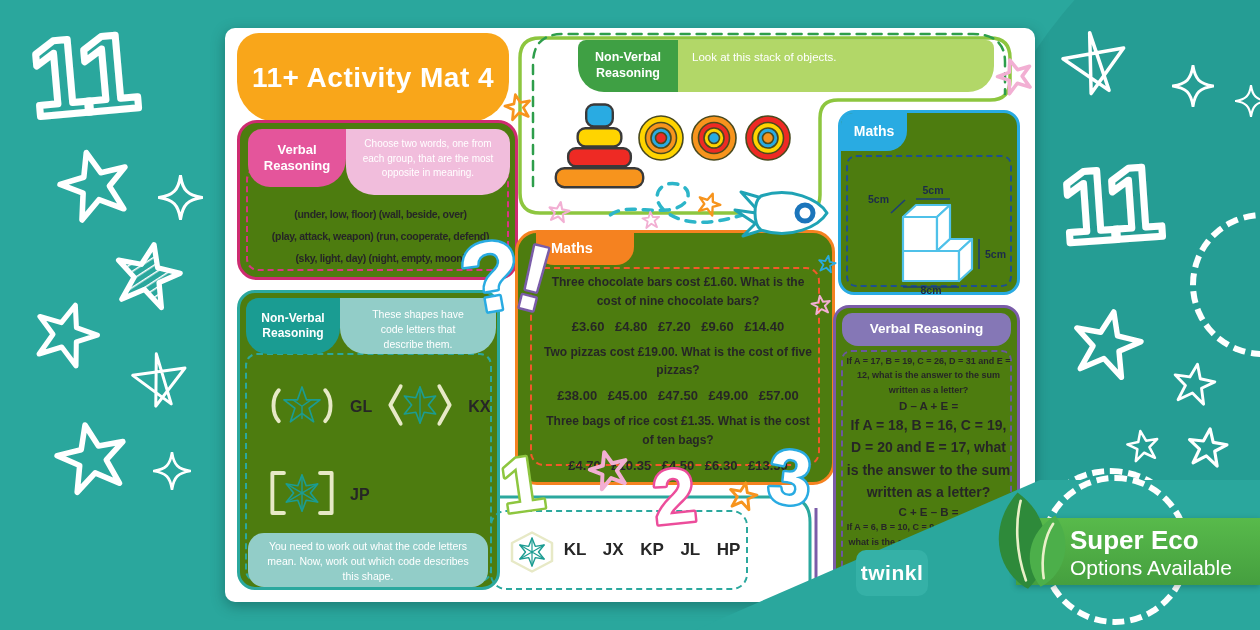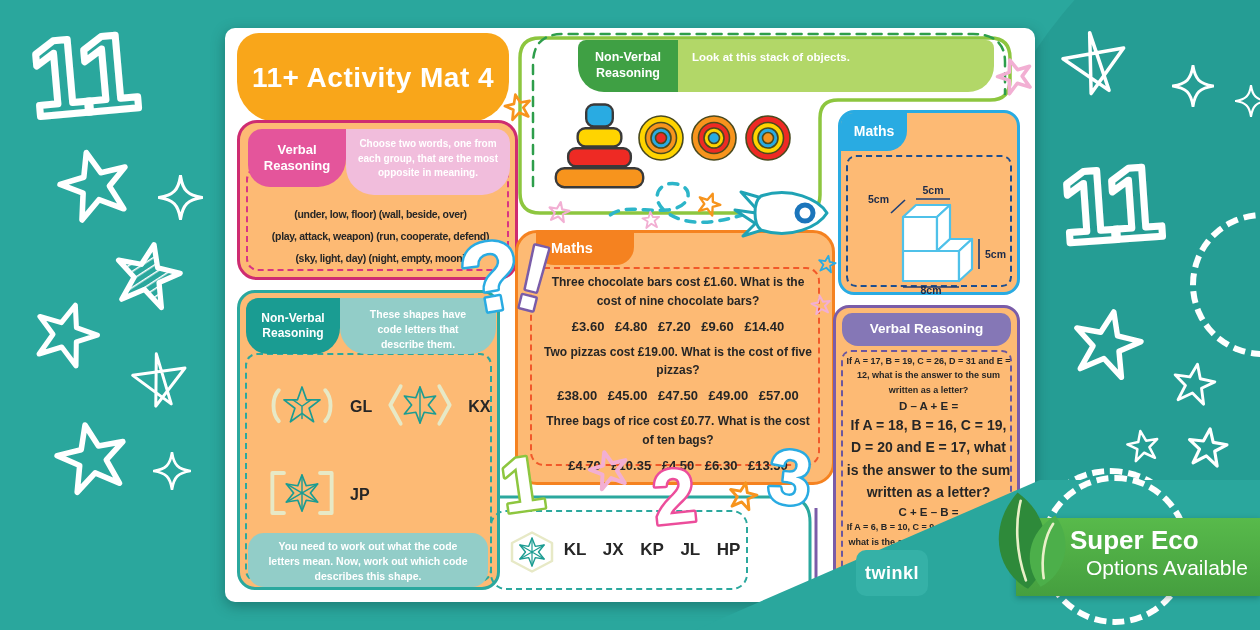--- a/index.html
+++ b/index.html
@@ -11,36 +11,36 @@
   .abs{position:absolute;}
   svg{display:block;overflow:visible;}
   .deco{fill:none;stroke:currentColor;stroke-width:7;stroke-linejoin:round;stroke-linecap:round;color:#fff;}
   .deco-thick{stroke-width:9;}
   .dashed-circle{border:6px dashed #fff;border-radius:50%;}
   
   .mat{position:absolute;left:225px;top:28px;width:810px;height:574px;background:#fff;
        border-radius:10px;box-shadow:0 4px 14px rgba(0,40,36,.35);}
   .title-badge{background:#F9A61A;border-radius:22px 22px 40px 40px;display:flex;align-items:center;justify-content:center;
        color:#fff;font-size:28px;font-weight:bold;letter-spacing:.5px;}
-  .box{border:3px solid;border-radius:18px;background:#fdba74;}
+  .box{border:3px solid;border-radius:18px;background:#4d7c0f;}
   .dash-inset{position:absolute;border:2px dashed;border-radius:14px;pointer-events:none;}
   .hdr-label{color:#fff;font-weight:bold;display:flex;align-items:center;justify-content:center;text-align:center;line-height:1.25;}
-  .hdr-prompt{color:#fff;font-weight:bold;line-height:1.45;}
+  .hdr-prompt{color:#fff;font-weight:normal;line-height:1.45;}
   .qtext{color:#262626;font-weight:bold;text-align:center;}
   .opts{word-spacing:7px;white-space:nowrap;}
   .code-label{color:#262626;font-weight:bold;font-size:16px;text-align:center;margin-top:4px;}
   .cell{display:flex;align-items:center;justify-content:flex-start;}
   
-  .banner{position:absolute;left:1016px;top:518px;width:244px;height:78px;
+  .banner{position:absolute;left:1016px;top:518px;width:244px;height:67px;
           background:linear-gradient(180deg,#58BA4B,#459F3F);box-shadow:0 2px 6px rgba(0,40,36,.3);
           color:#fff;padding:8px 10px 8px 54px;}
   .banner .t1{font-size:26px;font-weight:bold;line-height:1.1;}
-  .banner .t2{font-size:21px;font-weight:normal;line-height:1.25;margin-left:16px;}
+  .banner .t2{font-size:21px;font-weight:normal;line-height:1.25;}
   .twinkl{position:absolute;left:856px;top:550px;width:72px;height:46px;background:#35B1A7;border-radius:10px;
-          color:#fff;font-weight:bold;font-size:18px;display:flex;align-items:center;justify-content:center;letter-spacing:.5px;}
+          color:#fff;font-weight:bold;font-size:21px;display:flex;align-items:center;justify-content:center;letter-spacing:.5px;}
   .c-orange{color:#F7941D}.c-pink{color:#F2AFD3}.c-cyan{color:#29ABE2}
 </style>
 </head>
 <body>
 
 <div class="stage">
 
   <svg width="0" height="0" style="position:absolute">
     <defs>
       <symbol id="star5" viewBox="0 0 100 100">
@@ -203,21 +203,21 @@
     <div class="abs box" style="left:290px;top:202px;width:320px;height:255px;border-color:#F58220;border-radius:22px">
       <div class="dash-inset" style="left:12px;top:34px;right:12px;bottom:16px;border-color:#F1592A;border-radius:14px"></div>
       <div class="abs hdr-label" style="left:18px;top:-1px;width:98px;height:33px;background:#F58220;border-radius:0 0 18px 18px;font-size:14.5px;justify-content:flex-start;padding-left:15px">
         <span>Maths</span>
       </div>
       <div class="abs" style="left:20px;top:40px;width:280px;height:200px;display:flex;flex-direction:column;justify-content:space-between;align-items:center">
         <div class="qtext" style="font-size:12px;line-height:1.55;max-width:268px">Three chocolate bars cost £1.60. What is the cost of nine chocolate bars?</div>
         <div class="qtext opts" style="font-size:13px">£3.60 £4.80 £7.20 £9.60 £14.40</div>
         <div class="qtext" style="font-size:12px;line-height:1.55;max-width:268px">Two pizzas cost £19.00. What is the cost of five pizzas?</div>
         <div class="qtext opts" style="font-size:13px">£38.00 £45.00 £47.50 £49.00 £57.00</div>
-        <div class="qtext" style="font-size:12px;line-height:1.55;max-width:268px">Three bags of rice cost £0.77. What is the cost of ten bags?</div>
+        <div class="qtext" style="font-size:12px;line-height:1.55;max-width:268px">Three bags of rice cost £1.35. What is the cost of ten bags?</div>
         <div class="qtext opts" style="font-size:13px">£4.70 £10.35 £4.50 £6.30 £13.50</div>
       </div>
     </div>
 
     <div class="abs box" style="left:608px;top:277px;width:187px;height:280px;border-color:#7A5CA8;border-radius:16px">
       <div class="dash-inset" style="left:5px;top:42px;right:5px;bottom:5px;border-color:#6B579F;border-radius:10px"></div>
       <div class="abs hdr-label" style="left:6px;top:5px;width:169px;height:33px;background:#8577B6;border-radius:10px 10px 16px 16px;font-size:13.5px">
         <span>Verbal Reasoning</span>
       </div>
       <div class="abs" style="left:10px;top:46px;width:165px;height:224px;display:flex;flex-direction:column;justify-content:space-between;align-items:center">

